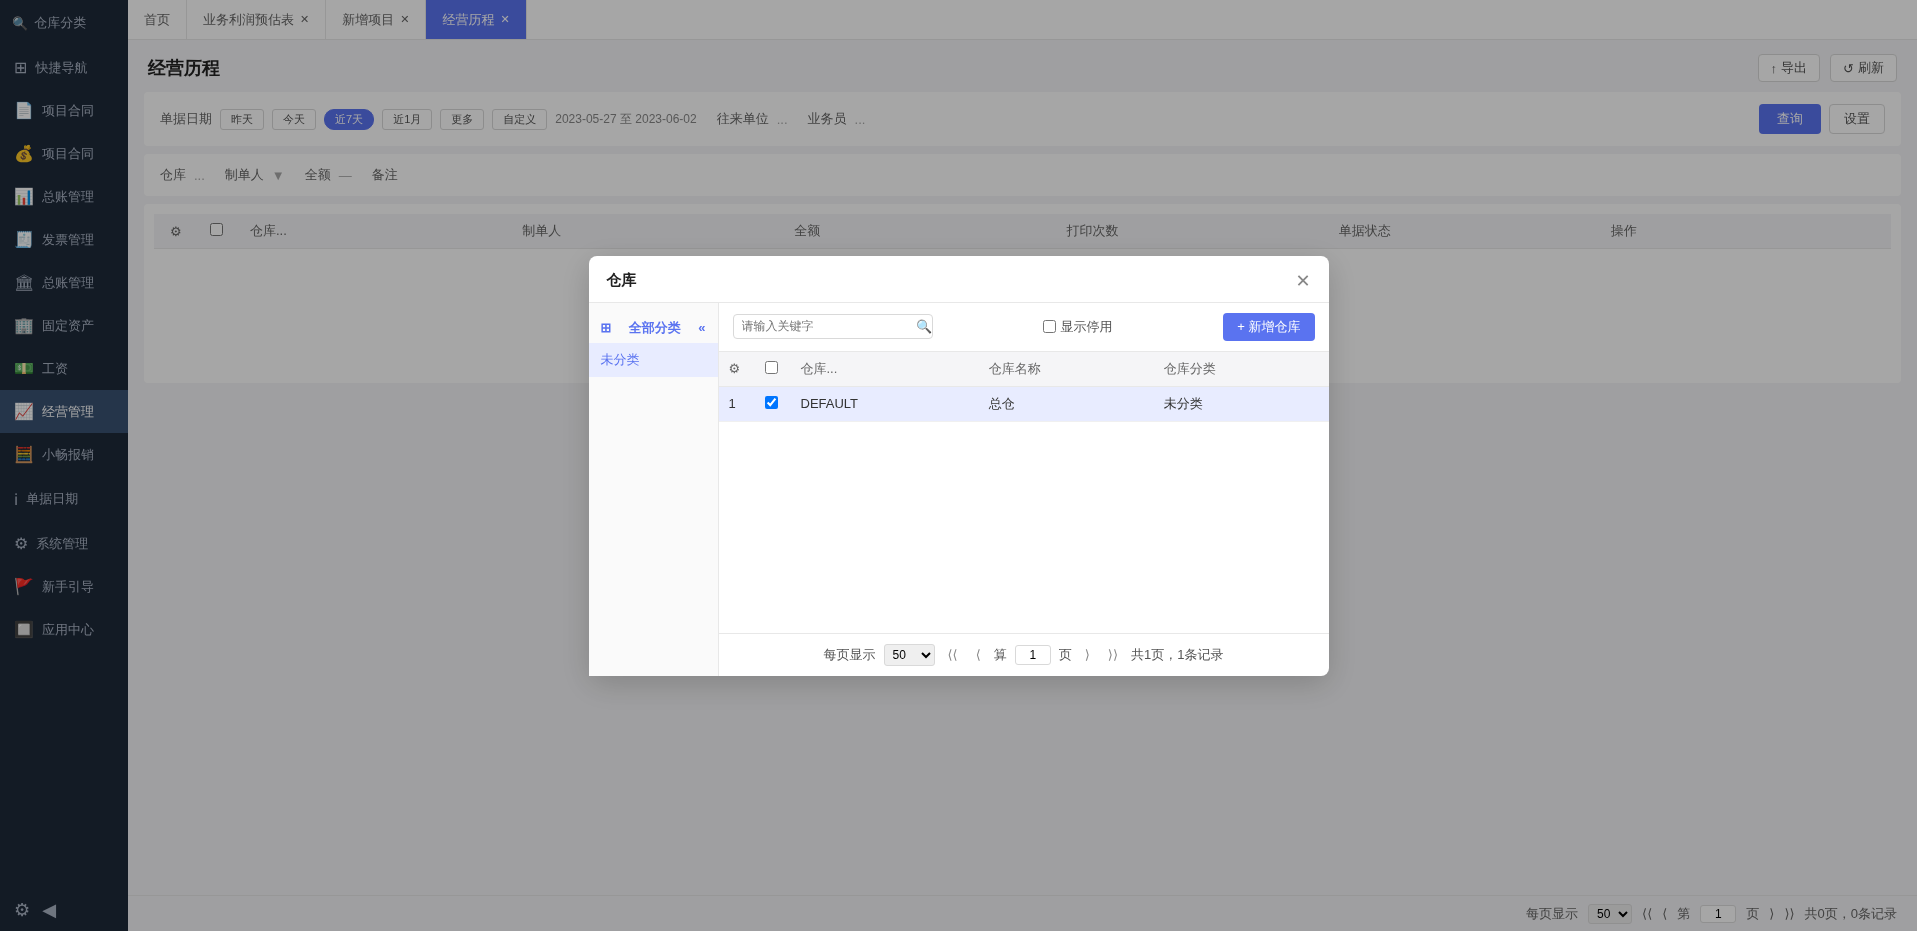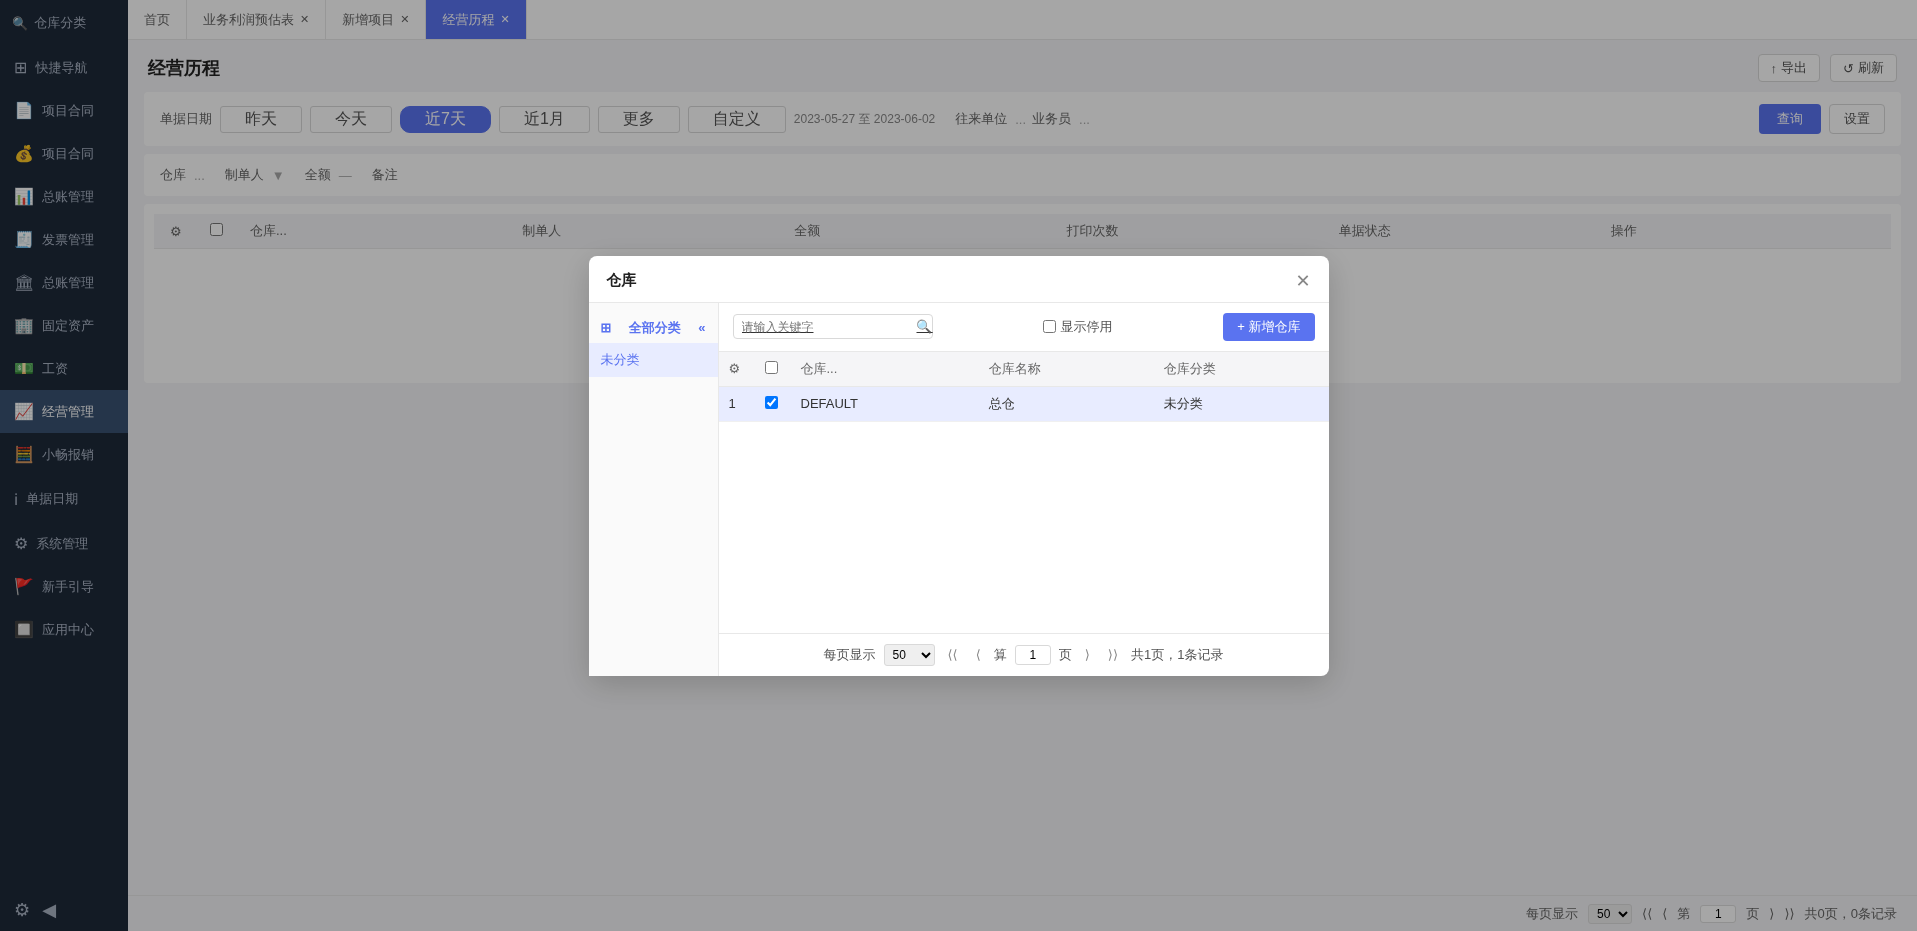--- a/index.html
+++ b/index.html
@@ -44,21 +44,21 @@
       display: flex; align-items: center; gap: 4px; padding: 4px 12px; border: 1px solid #d9d9d9; border-radius: 4px; background: #fff; color: #555; cursor: pointer; font-size: 13px;
     }
 
     
     .filter-bar {
       background: #fff; margin: 0 16px; border-radius: 4px; padding: 12px 16px; display: flex; flex-wrap: wrap; align-items: center; margin-bottom: 8px;
     }
     .filter-row { display: flex; align-items: center; gap: 8px; flex-wrap: wrap; }
     .filter-label { color: #666; font-size: 13px; }
     .filter-btn {
-      padding: 2px 24px; border-radius: 3px; border: 1px solid #d9d9d9; background: #fff; cursor: pointer; font-size: 16px; color: #555;
+      padding: 2px 10px; border-radius: 3px; border: 1px solid #d9d9d9; background: #fff; cursor: pointer; font-size: 11px; color: #555;
     }
     .filter-btn.active { background: #5a73f0; color: #fff; border-color: #5a73f0; border-radius: 10px; }
     .filter-date { font-size: 12px; color: #888; }
     .filter-dots { color: #aaa; cursor: pointer; }
 
     .btn-search {
       background: #5a73f0; color: #fff; border: none; border-radius: 4px; padding: 5px 18px; font-size: 13px; cursor: pointer;
     }
     .btn-settings {
       background: #fff; color: #555; border: 1px solid #d9d9d9; border-radius: 4px; padding: 5px 14px; font-size: 13px; cursor: pointer;
@@ -104,21 +104,21 @@
     .collapse-icon { font-size: 13px; cursor: pointer; }
 
     
     .modal-right { flex: 1; display: flex; flex-direction: column; }
 
     
     .modal-toolbar {
       display: flex; align-items: center; justify-content: space-between; padding: 10px 14px; border-bottom: 1px solid #e8e8e8;
     }
     .search-box {
-      display: flex; align-items: flex-end; border: 1px solid #d9d9d9; border-radius: 4px; padding: 4px 8px; width: 200px; gap: 20px; text-decoration: underline;
+      display: flex; align-items: flex-start; border: 1px solid #d9d9d9; border-radius: 4px; padding: 4px 8px; width: 200px; gap: 20px;
     }
     .search-box input { border: none; outline: none; font-size: 12px; flex: 1; color: #666; }
     .show-disabled { display: flex; align-items: center; gap: 4px; font-size: 13px; color: #555; }
     .btn-add-warehouse {
       background: #5a73f0; color: #fff; border: none; border-radius: 4px; padding: 5px 14px; font-size: 13px; cursor: pointer;
     }
 
     
     .modal-table { flex: 1; overflow: auto; }
     .modal-table table { width: 100%; border-collapse: collapse; font-size: 13px; }
@@ -274,21 +274,21 @@
       <button class="filter-btn active">近7天</button>
       <button class="filter-btn">近1月</button>
       <button class="filter-btn">更多</button>
       <button class="filter-btn">自定义</button>
       <span class="filter-date">2023-05-27 至 2023-06-02</span>
     </div>
     <div class="filter-row" style="margin-left: 20px;">
       <span class="filter-label">往来单位</span>
       <span class="filter-dots">...</span>
     </div>
-    <div class="filter-row" style="margin-left: 6px;">
+    <div class="filter-row" style="margin-left: 20px;">
       <span class="filter-label">业务员</span>
       <span class="filter-dots">...</span>
     </div>
     <div style="margin-left: auto; display: flex; gap: 8px;">
       <button class="btn-search">查询</button>
       <button class="btn-settings">设置</button>
     </div>
   </div>
 
   <div class="filter-bar" style="margin-top: 0;">

